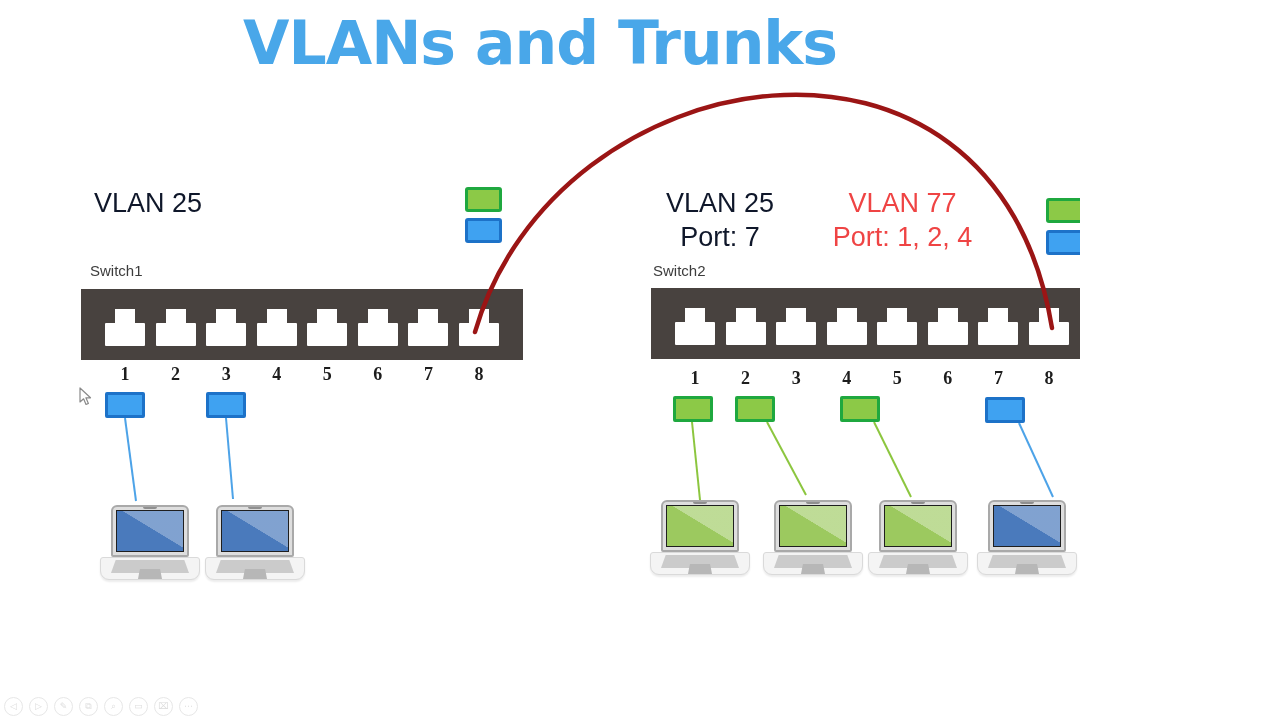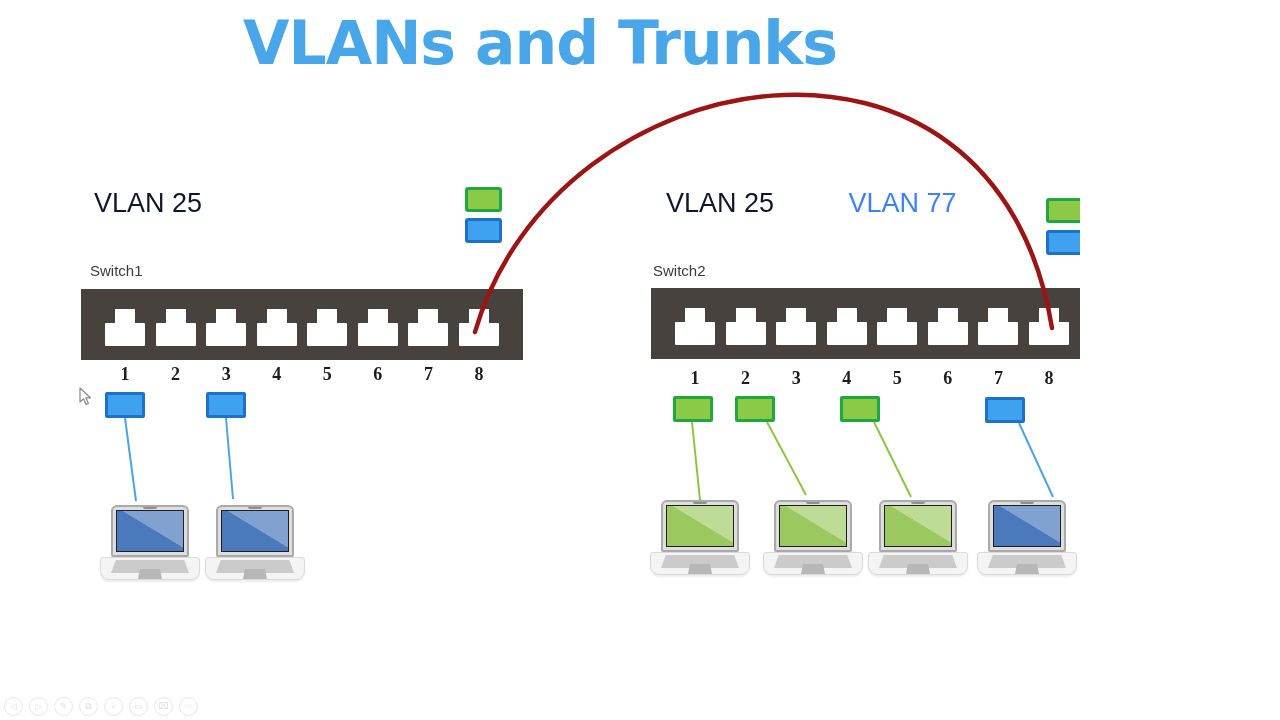--- a/index.html
+++ b/index.html
@@ -7,21 +7,21 @@
          font-family:"Liberation Sans",sans-serif;}
 
   .title{position:absolute;left:0;right:0;top:8px;margin:0;text-align:center;
          font-family:"DejaVu Sans",sans-serif;font-weight:800;font-size:60px;
          letter-spacing:-1px;color:#49a7e9;}
 
   .wires{position:absolute;left:0;top:0;z-index:5;pointer-events:none;}
 
   .vlanlabel{position:absolute;text-align:center;font-size:27px;line-height:34px;z-index:2;}
   .vlanlabel.bluetxt{color:#0f172a;}
-  .vlanlabel.greentxt{color:#3b82f6;}
+  .vlanlabel.greentxt{color:#ef4444;}
 
   .switch-label{position:absolute;font-size:15px;color:#3c3c3c;z-index:2;}
   .switch-body{position:absolute;width:442px;height:71px;background:#48423f;
                box-sizing:border-box;display:flex;justify-content:space-between;
                padding:20px 24px 0 24px;z-index:2;}
   .port{position:relative;width:40px;height:37px;}
   .port::before{content:"";position:absolute;top:0;left:10px;width:20px;height:14px;background:#fff;}
   .port::after{content:"";position:absolute;bottom:0;left:0;width:40px;height:23px;background:#fff;border-radius:1px;}
 
   .portnums{position:absolute;width:442px;box-sizing:border-box;display:flex;
@@ -73,23 +73,25 @@
     <line x1="767" y1="422" x2="806" y2="495" stroke="#8cc63f" stroke-width="2"></line>
     <line x1="874" y1="422" x2="911" y2="497" stroke="#8cc63f" stroke-width="2"></line>
     <line x1="1019" y1="423" x2="1053" y2="497" stroke="#4da3e8" stroke-width="2"></line>
   </svg>
 
   <div class="vlanlabel bluetxt" style="left:58px;top:186px;width:180px">
     <div>VLAN 25</div>
   </div>
   <div class="vlanlabel bluetxt" style="left:630px;top:186px;width:180px">
     <div>VLAN 25</div>
+    <div>Port: 7</div>
   </div>
   <div class="vlanlabel greentxt" style="left:810px;top:186px;width:185px">
     <div>VLAN 77</div>
+    <div>Port: 1, 2, 4</div>
   </div>
 
   <div class="swatch green" style="left:465px;top:187px"></div>
   <div class="swatch blue" style="left:465px;top:218px"></div>
   <div class="swatch green" style="left:1046px;top:198px"></div>
   <div class="swatch blue" style="left:1046px;top:230px"></div>
 
   <div class="switch-label" style="left:90px;top:262px">Switch1</div>
   <div class="switch-body" style="left:81px;top:289px">
     <div class="port"></div>

